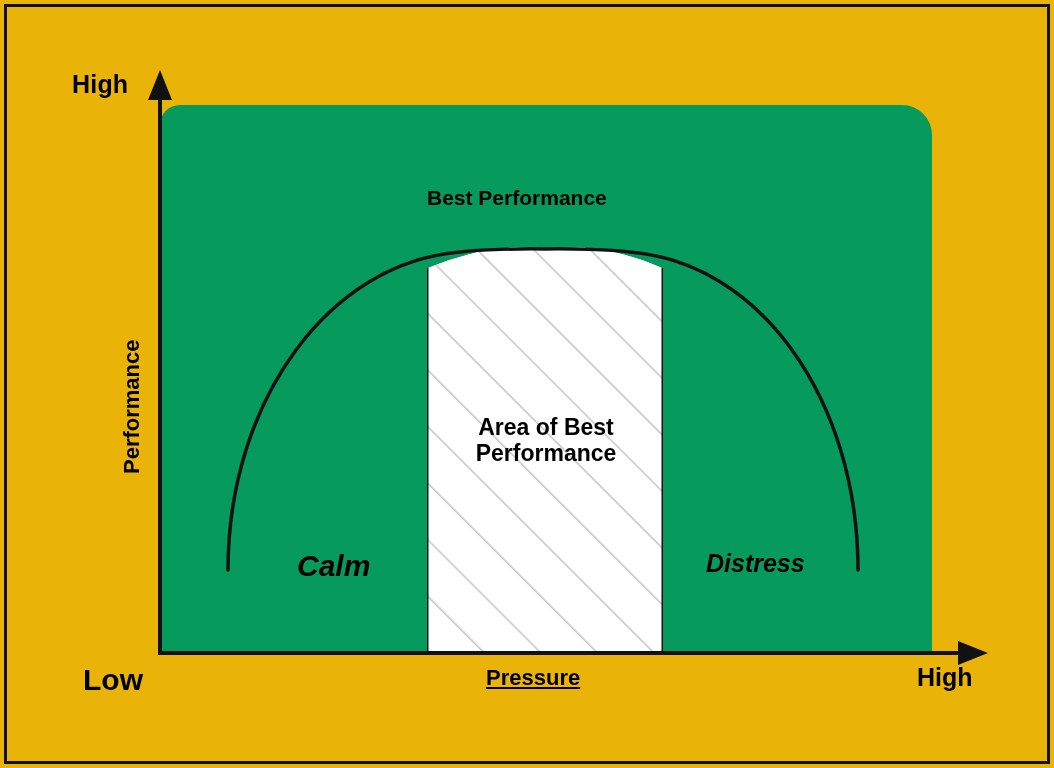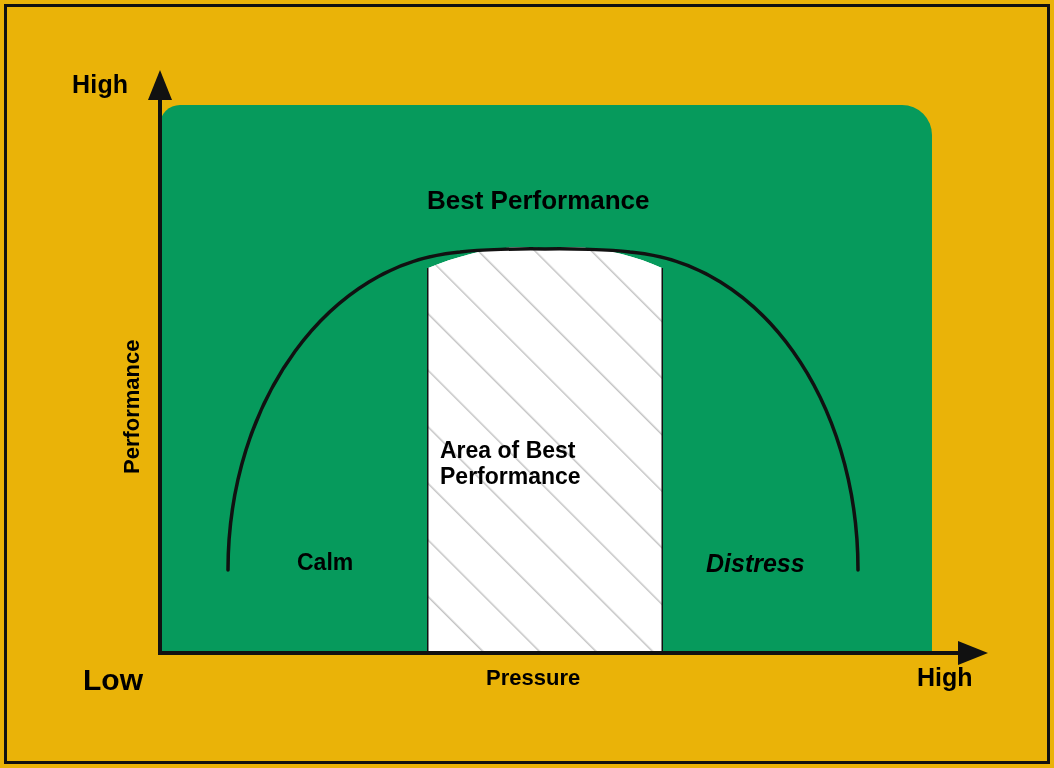--- a/index.html
+++ b/index.html
@@ -58,50 +58,52 @@
   }
   #axis-label-high-x {
     left: 917px;
     top: 663px;
     font-size: 25px;
   }
   #axis-label-pressure {
     left: 486px;
     top: 665px;
     font-size: 22px;
+    text-decoration: underline;
   }
   #axis-label-performance {
     left: 0px;
     top: 0px;
     font-size: 22px;
     transform-origin: 0 0;
     transform: translate(119px, 474px) rotate(-90deg);
   }
   #region-label-best-performance {
     left: 427px;
     top: 186px;
-    font-size: 26px;
+    font-size: 21px;
   }
   #region-label-calm {
     left: 297px;
     top: 549px;
-    font-size: 23px;
+    font-size: 30px;
+    font-style: italic;
   }
   #region-label-distress {
     left: 706px;
     top: 549px;
     font-size: 25px;
     font-style: italic;
   }
   #region-label-area-best {
     left: 440px;
     top: 414px;
     width: 212px;
+    text-align: center;
     font-size: 23px;
-    margin-top: 23px;
   }
   #region-label-area-best .line2 { display: block; }
 </style>
 </head>
 <body>
 
 <div id="frame">
 
   <div class="outer-border"></div>
 

